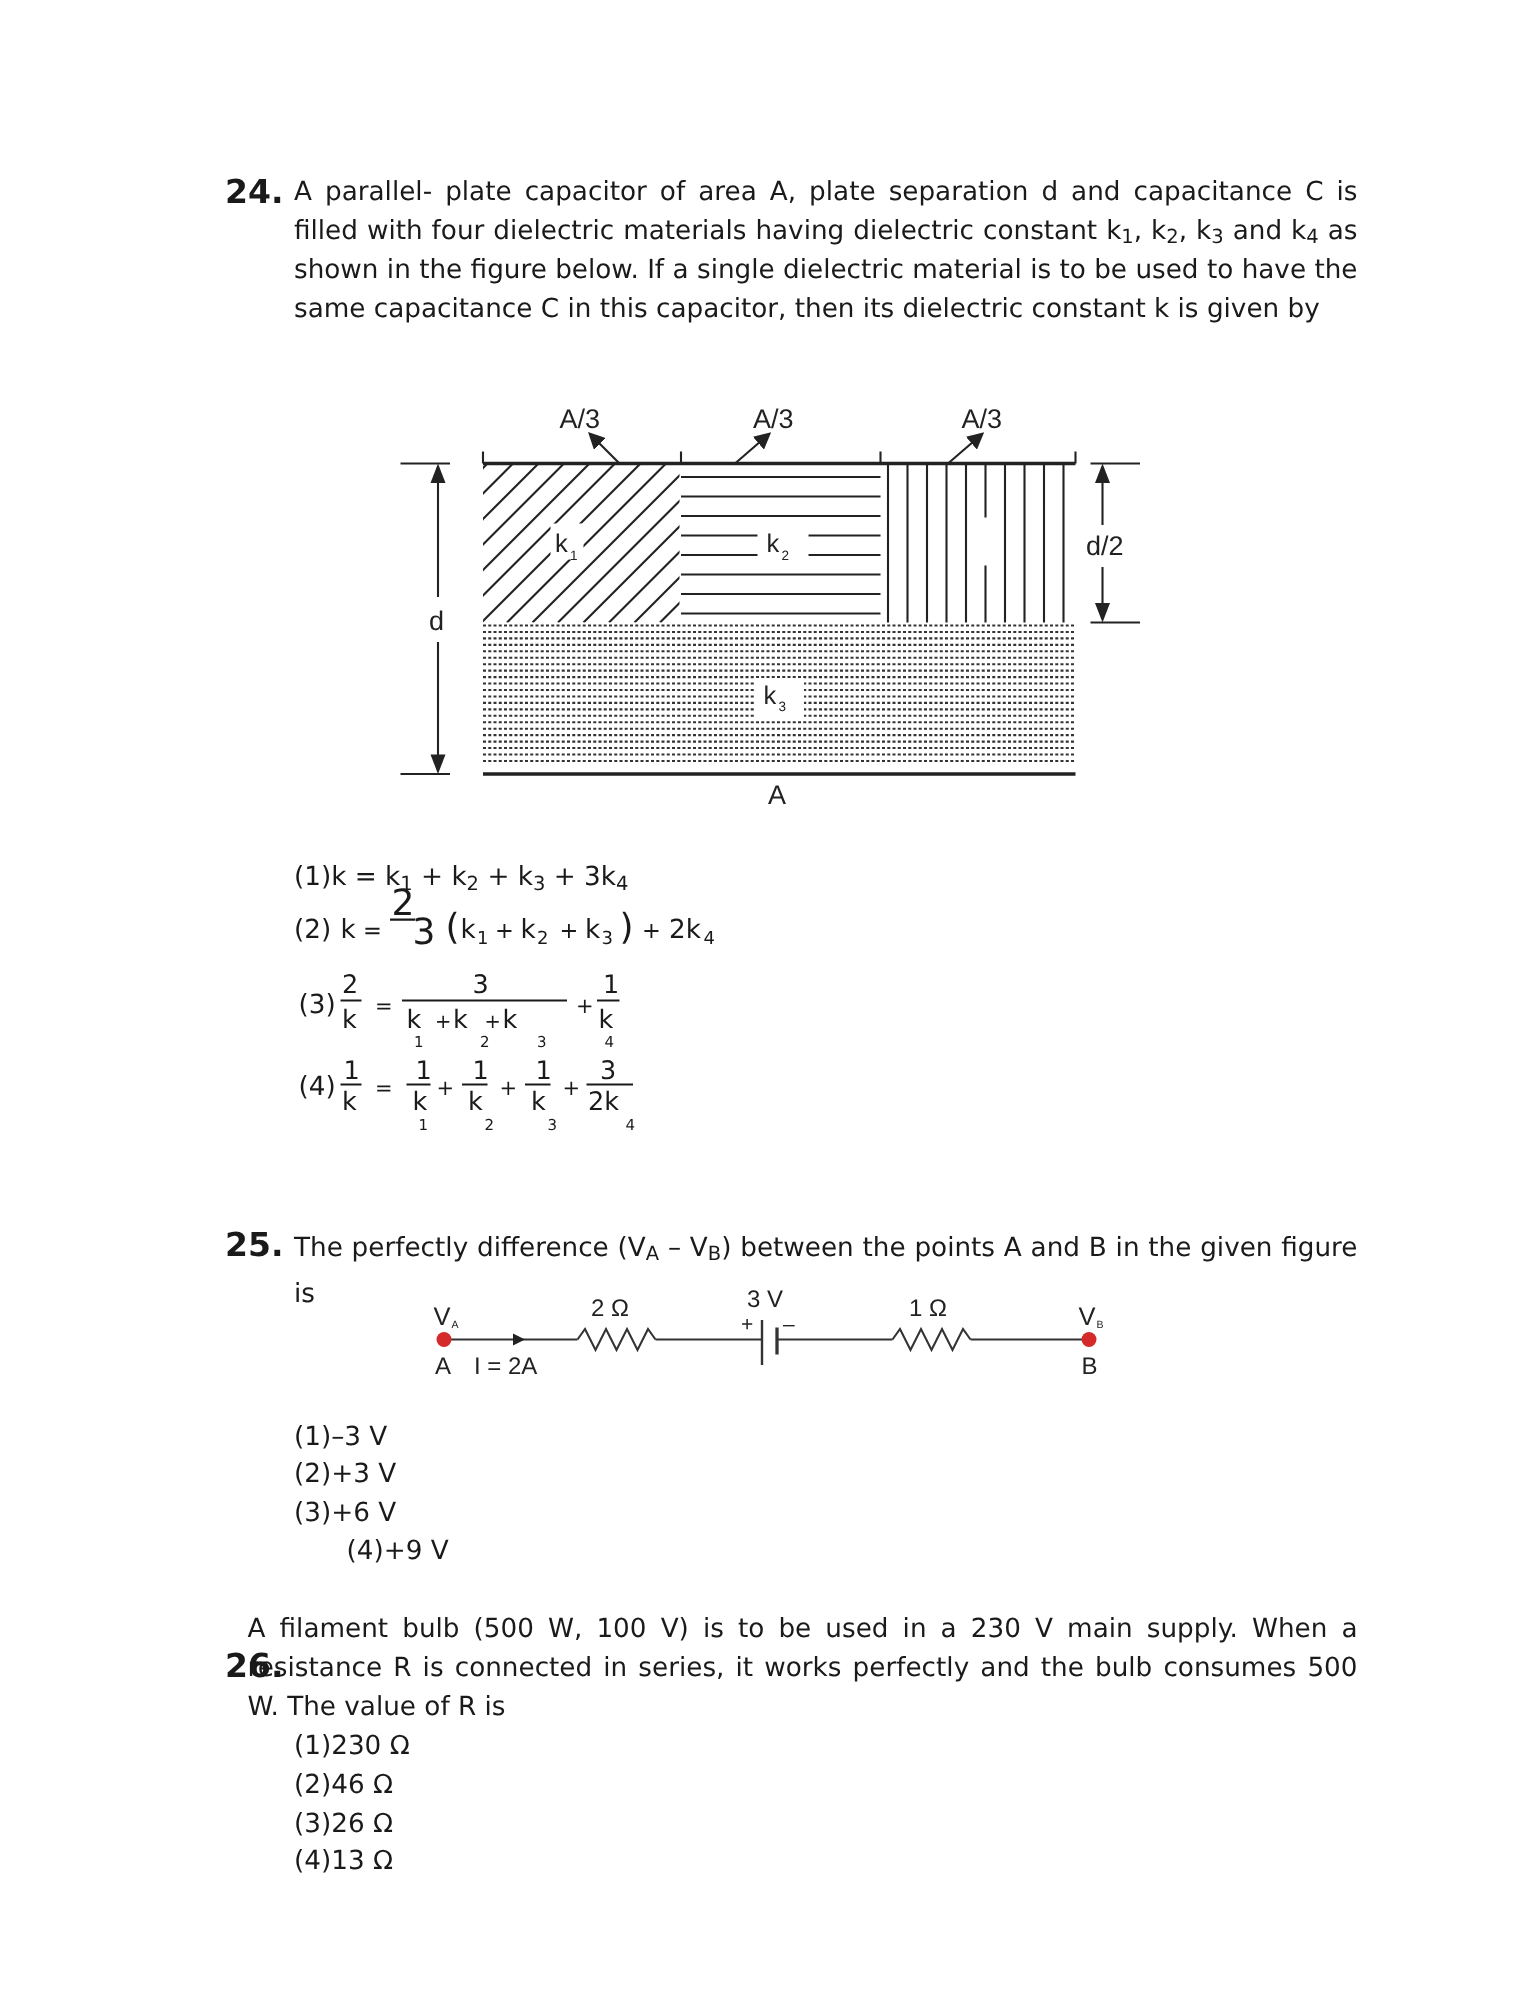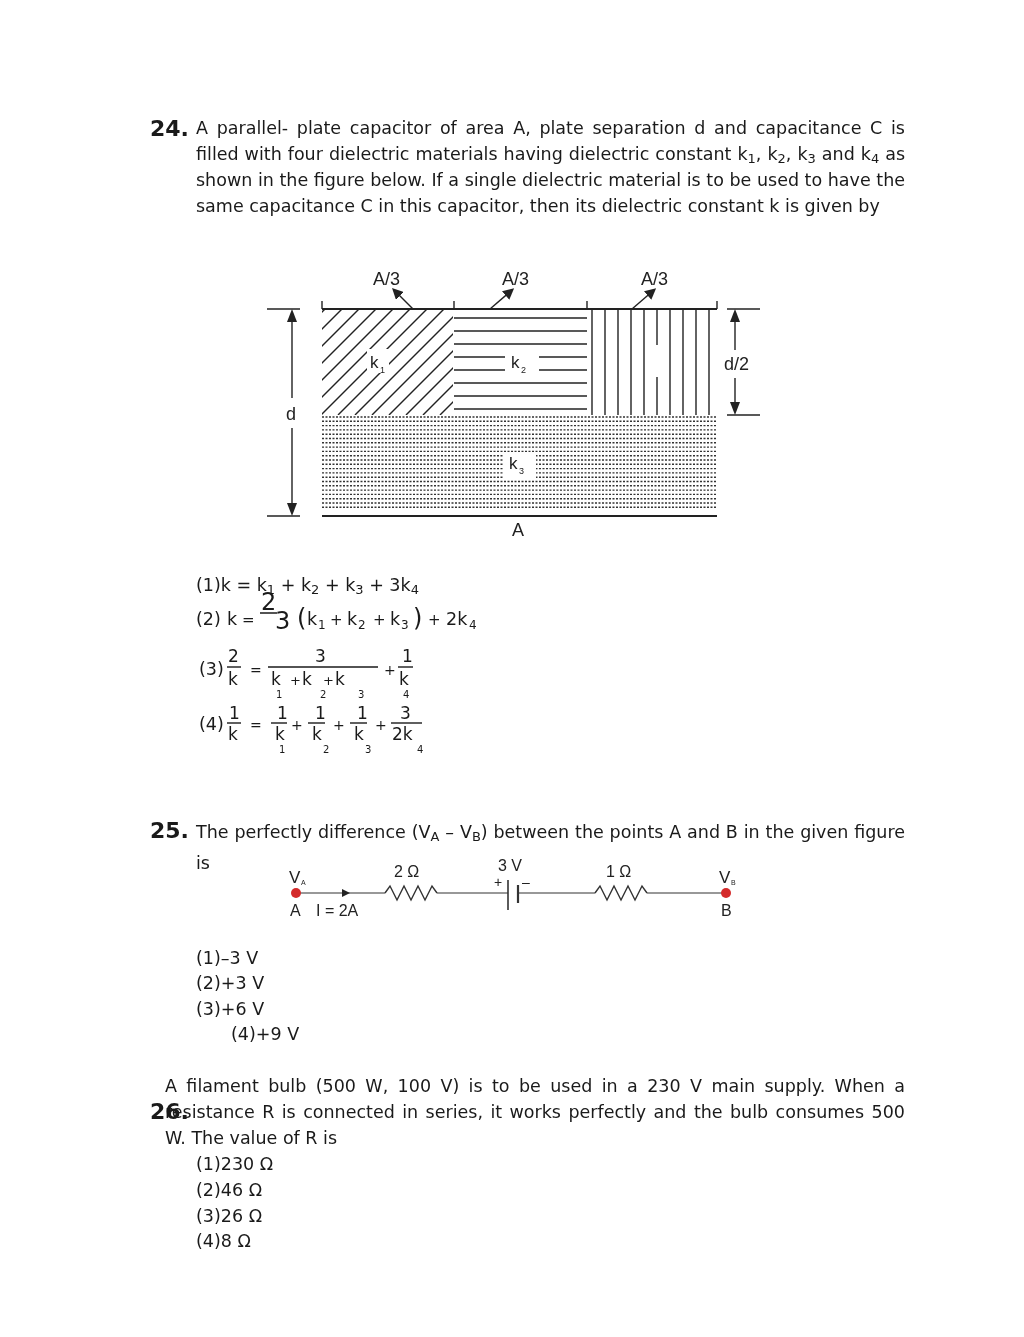--- a/index.html
+++ b/index.html
@@ -266,13 +266,13 @@
 <div class="opt" style="top:1021px;margin-left:35px;"><span>(4)</span><span>+9 V</span></div>
 
 <div class="q" style="top:1073px;">
   <span class="qnum" style="top:1px;margin-top:25px;">26.</span>
   <div class="qtext" style="line-height:26px;margin-left:15px;">A filament bulb (500 W, 100 V) is to be used in a 230 V main supply. When a resistance R is connected in series, it works perfectly and the bulb consumes 500 W. The value of R is</div>
 </div>
 
 <div class="opt" style="top:1151px;"><span>(1)</span><span>230 Ω</span></div>
 <div class="opt" style="top:1177px;"><span>(2)</span><span>46 Ω</span></div>
 <div class="opt" style="top:1203px;"><span>(3)</span><span>26 Ω</span></div>
-<div class="opt" style="top:1228px;"><span>(4)</span><span>8 Ω</span></div>
+<div class="opt" style="top:1228px;"><span>(4)</span><span>13 Ω</span></div>
 
 </body></html>

